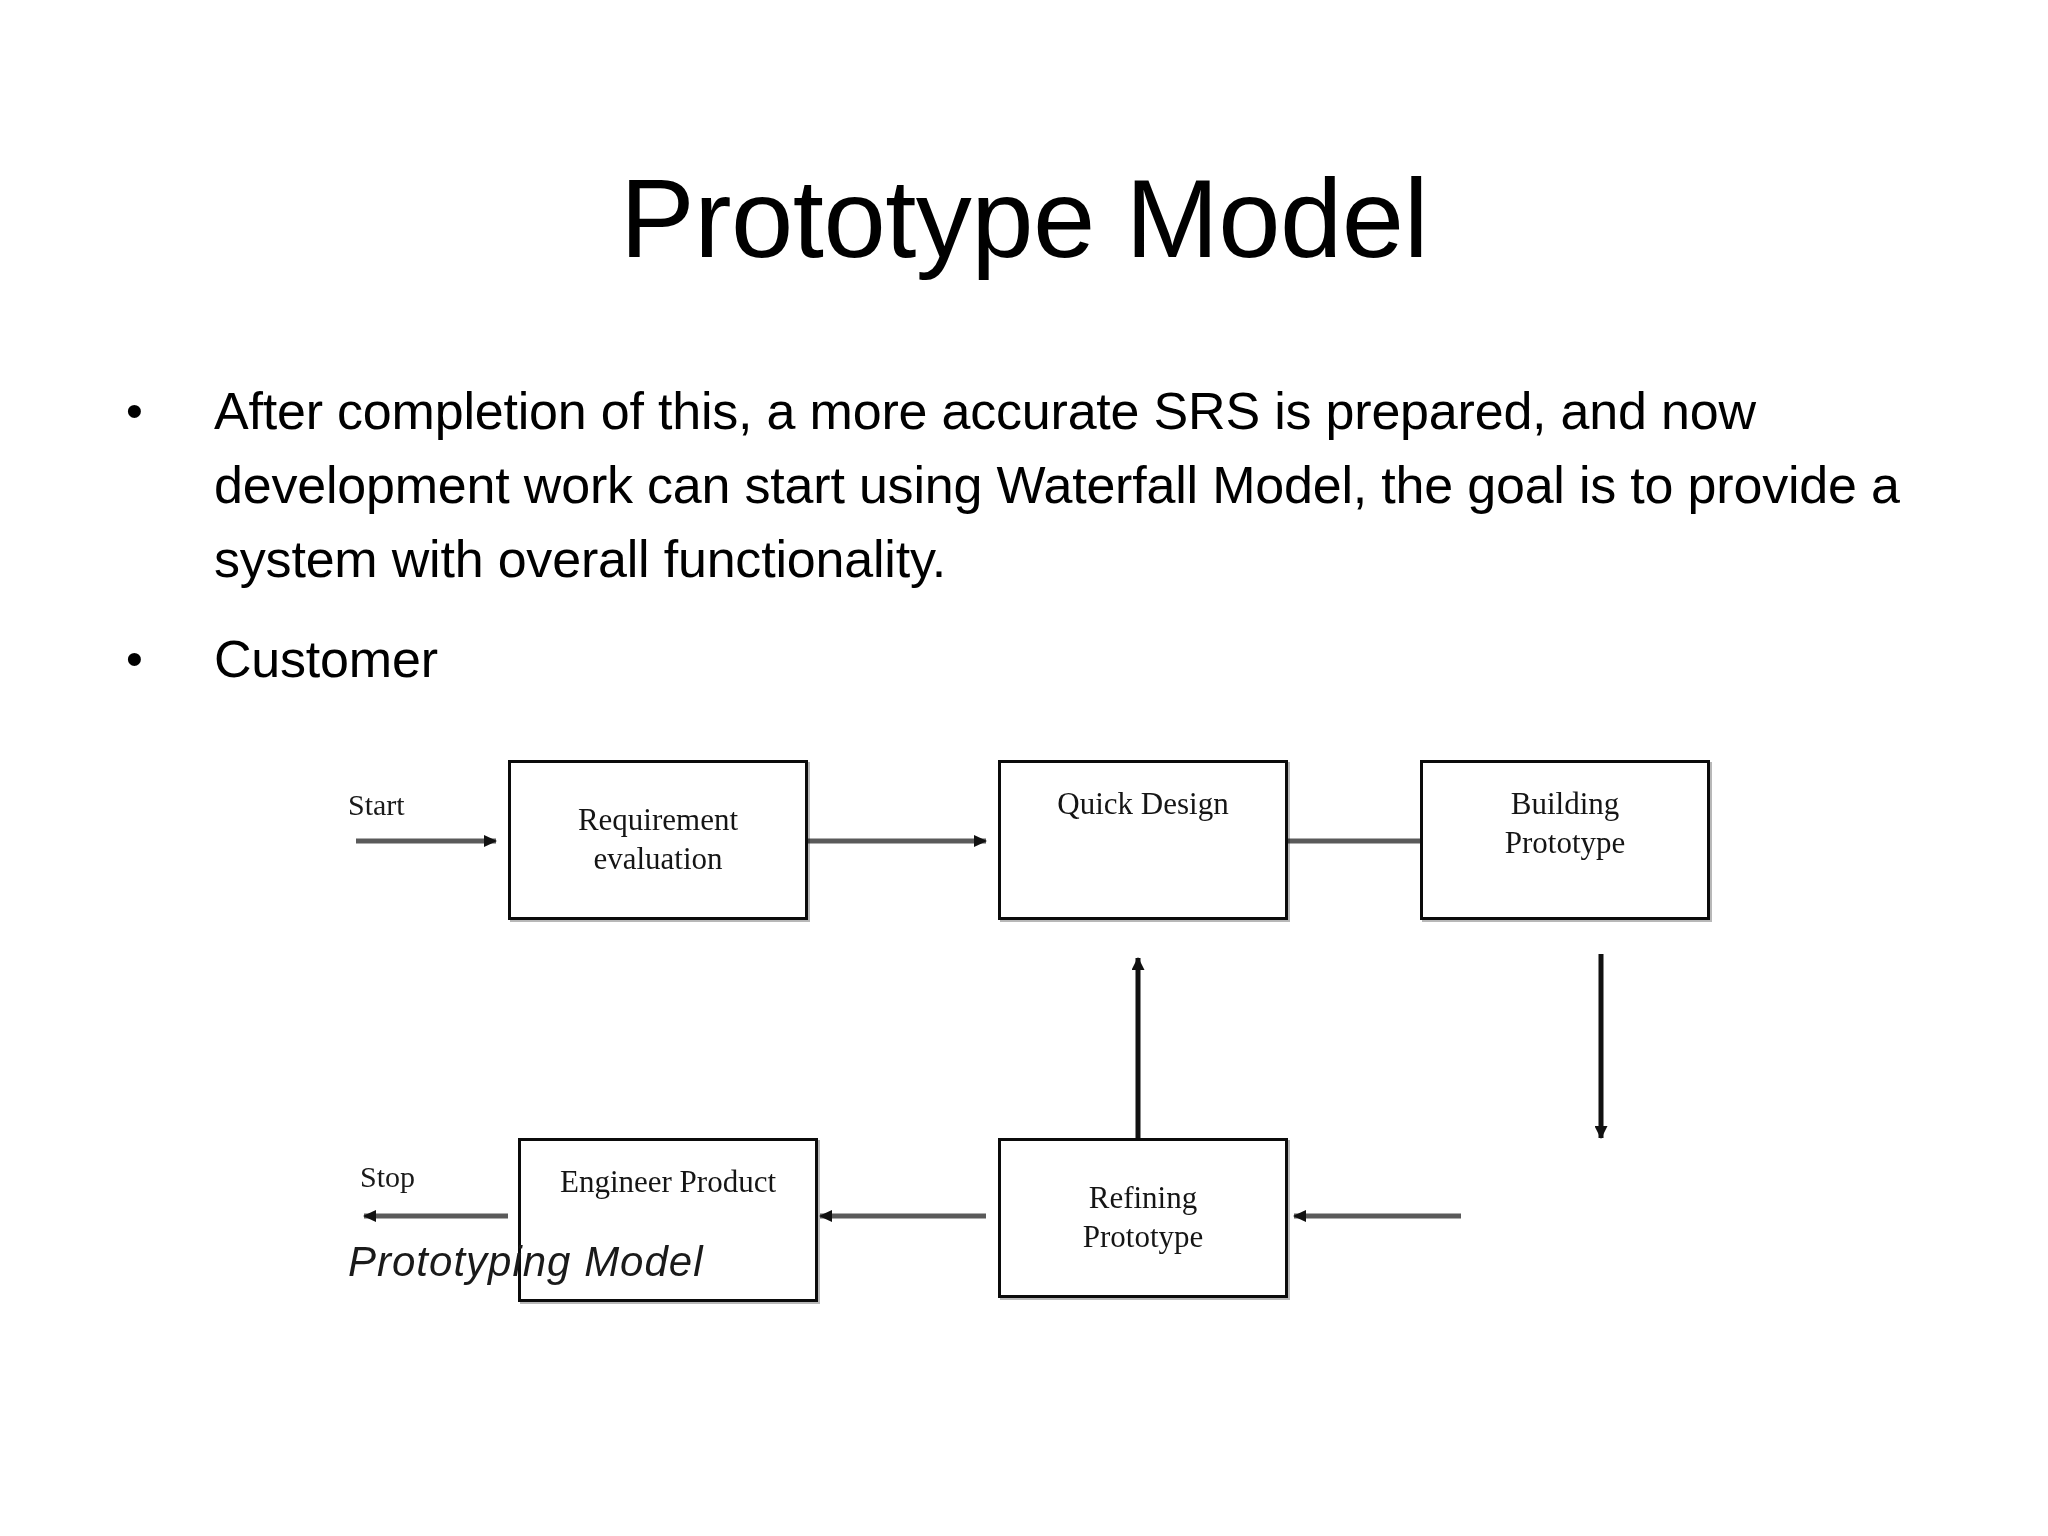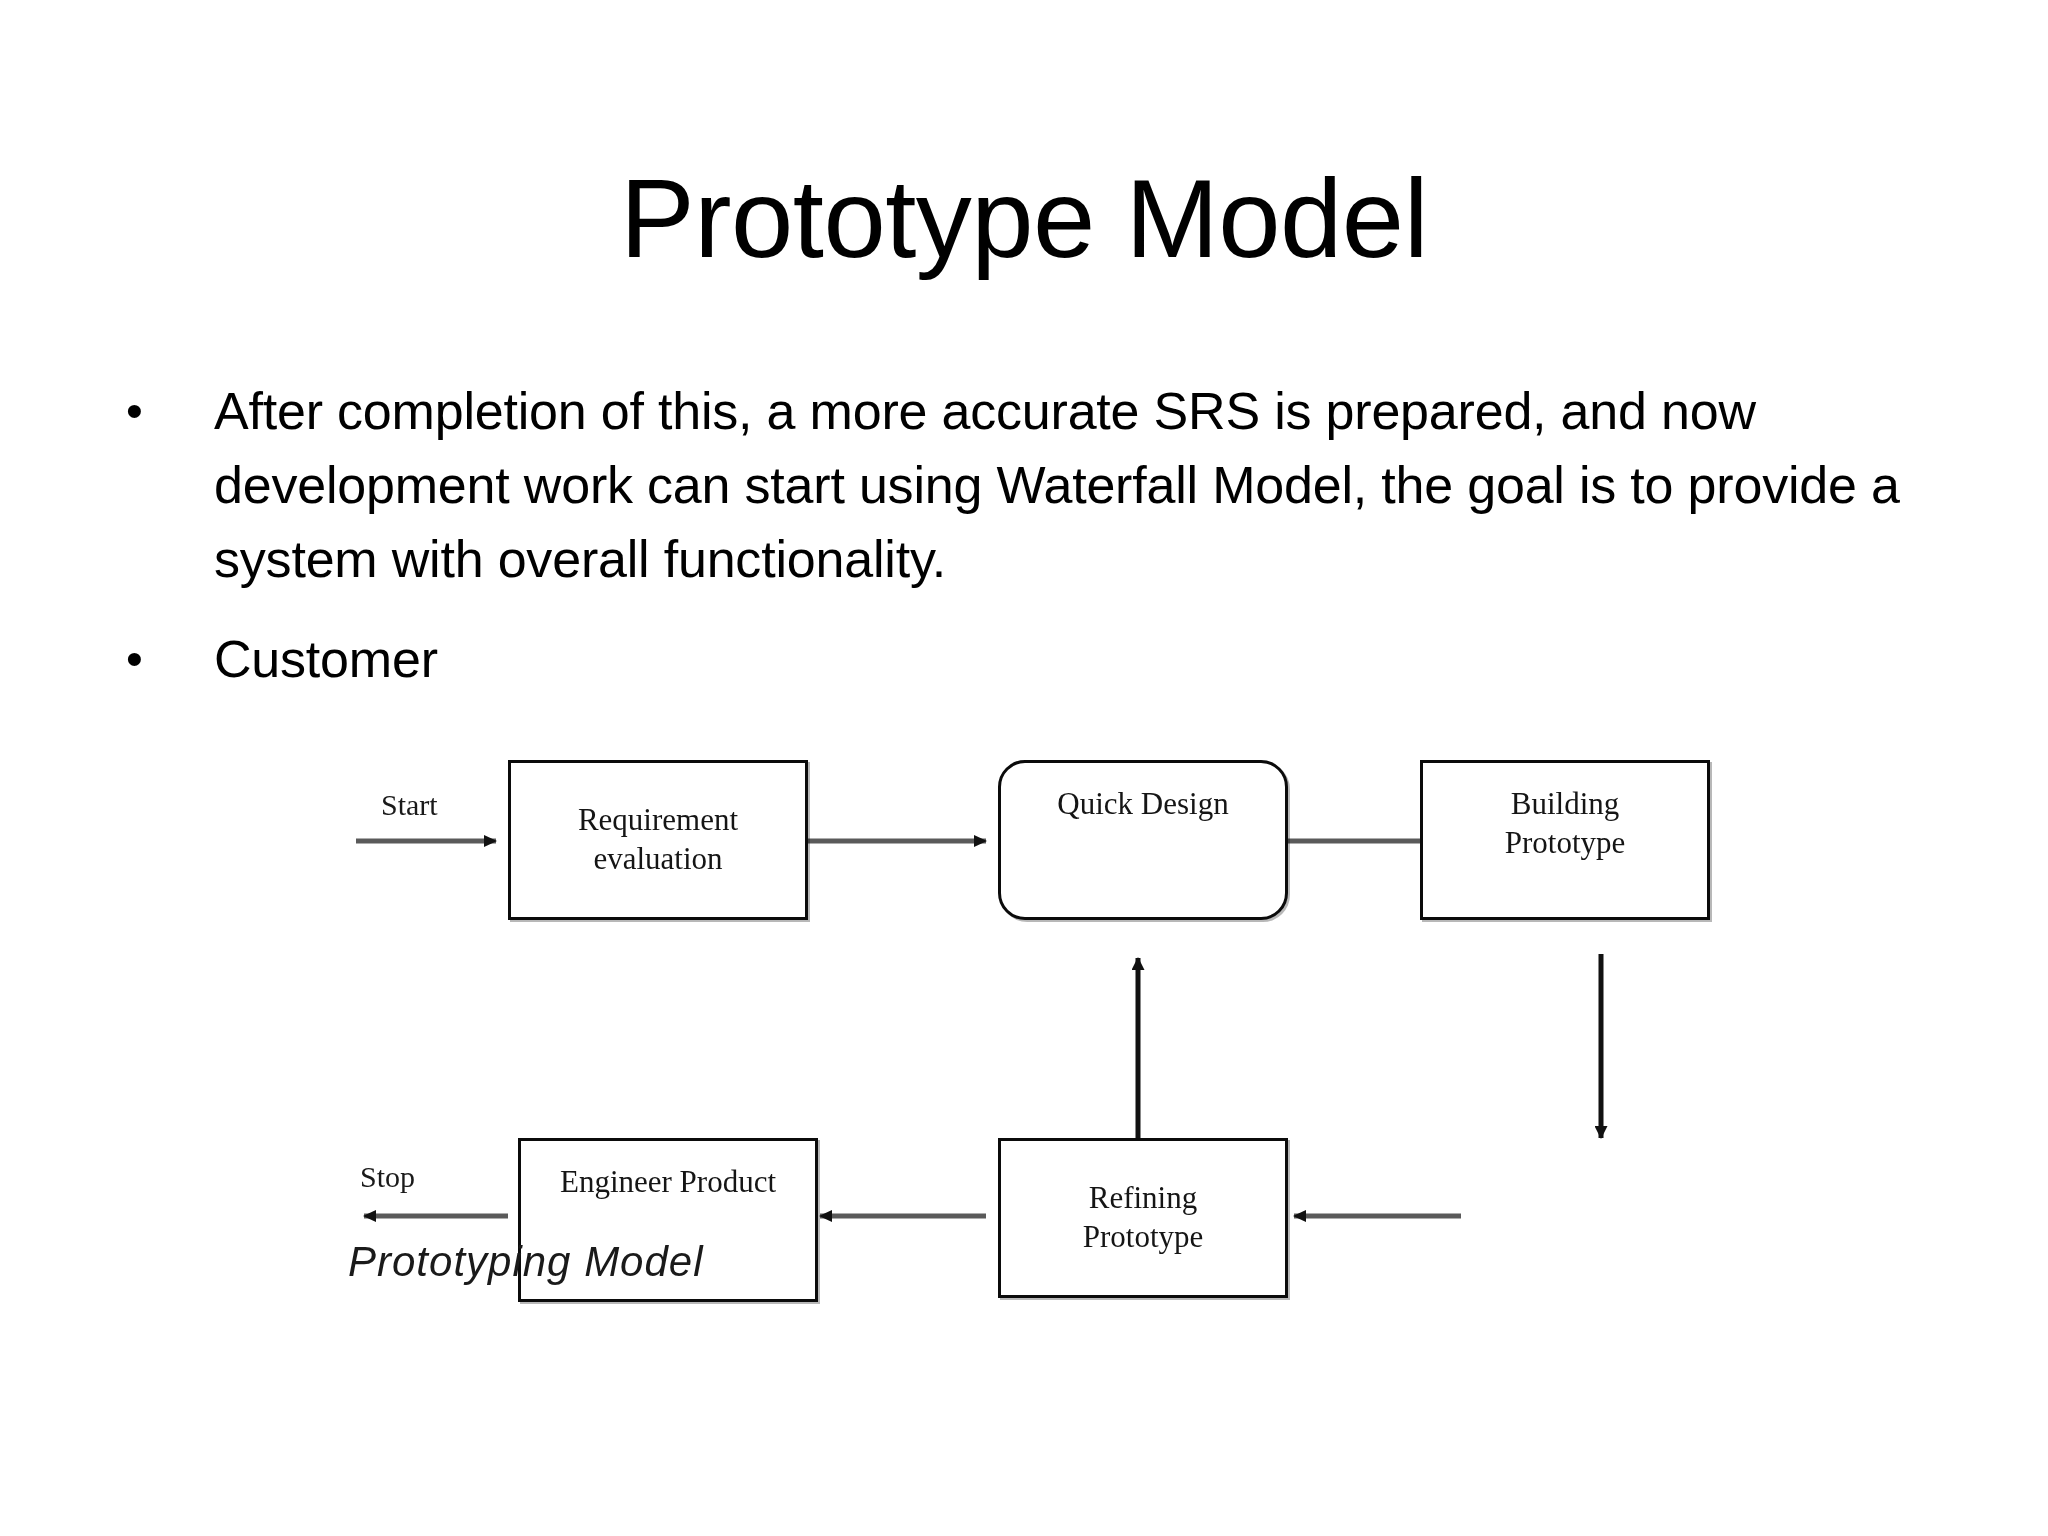--- a/index.html
+++ b/index.html
@@ -176,32 +176,32 @@
         <line x1="1113" y1="490" x2="946" y2="490" stroke="#5a5a5a" stroke-width="5" marker-end="url(#arrowL)"></line>
 
         <line x1="638" y1="490" x2="472" y2="490" stroke="#5a5a5a" stroke-width="5" marker-end="url(#arrowL)"></line>
 
         <line x1="160" y1="490" x2="16" y2="490" stroke="#5a5a5a" stroke-width="5" marker-end="url(#arrowL)"></line>
 
         <line x1="790" y1="412" x2="790" y2="232" stroke="#111111" stroke-width="5" marker-end="url(#arrowU)"></line>
       </svg>
     </div>
 
-    <div class="edge-label" style="left:0px; top:62px;margin-left:33px;">Start</div>
+    <div class="edge-label" style="left:0px; top:62px;">Start</div>
 
     <div class="edge-label" style="left:12px; top:434px;">Stop</div>
 
     <div class="node align-mid" style="left:160px; top:34px; width:300px; height:160px;">
       <span class="node-label">
         <span>Requirement</span><br>
         <span>evaluation</span>
       </span>
     </div>
 
-    <div class="node align-top" style="left:650px; top:34px; width:290px; height:160px;border-radius:27px;">
+    <div class="node align-top" style="left:650px; top:34px; width:290px; height:160px;">
       <span class="node-label">Quick Design</span>
     </div>
 
     <div class="node align-top" style="left:1072px; top:34px; width:290px; height:160px;">
       <span class="node-label">
         <span>Building</span><br>
         <span>Prototype</span>
       </span>
     </div>
 

